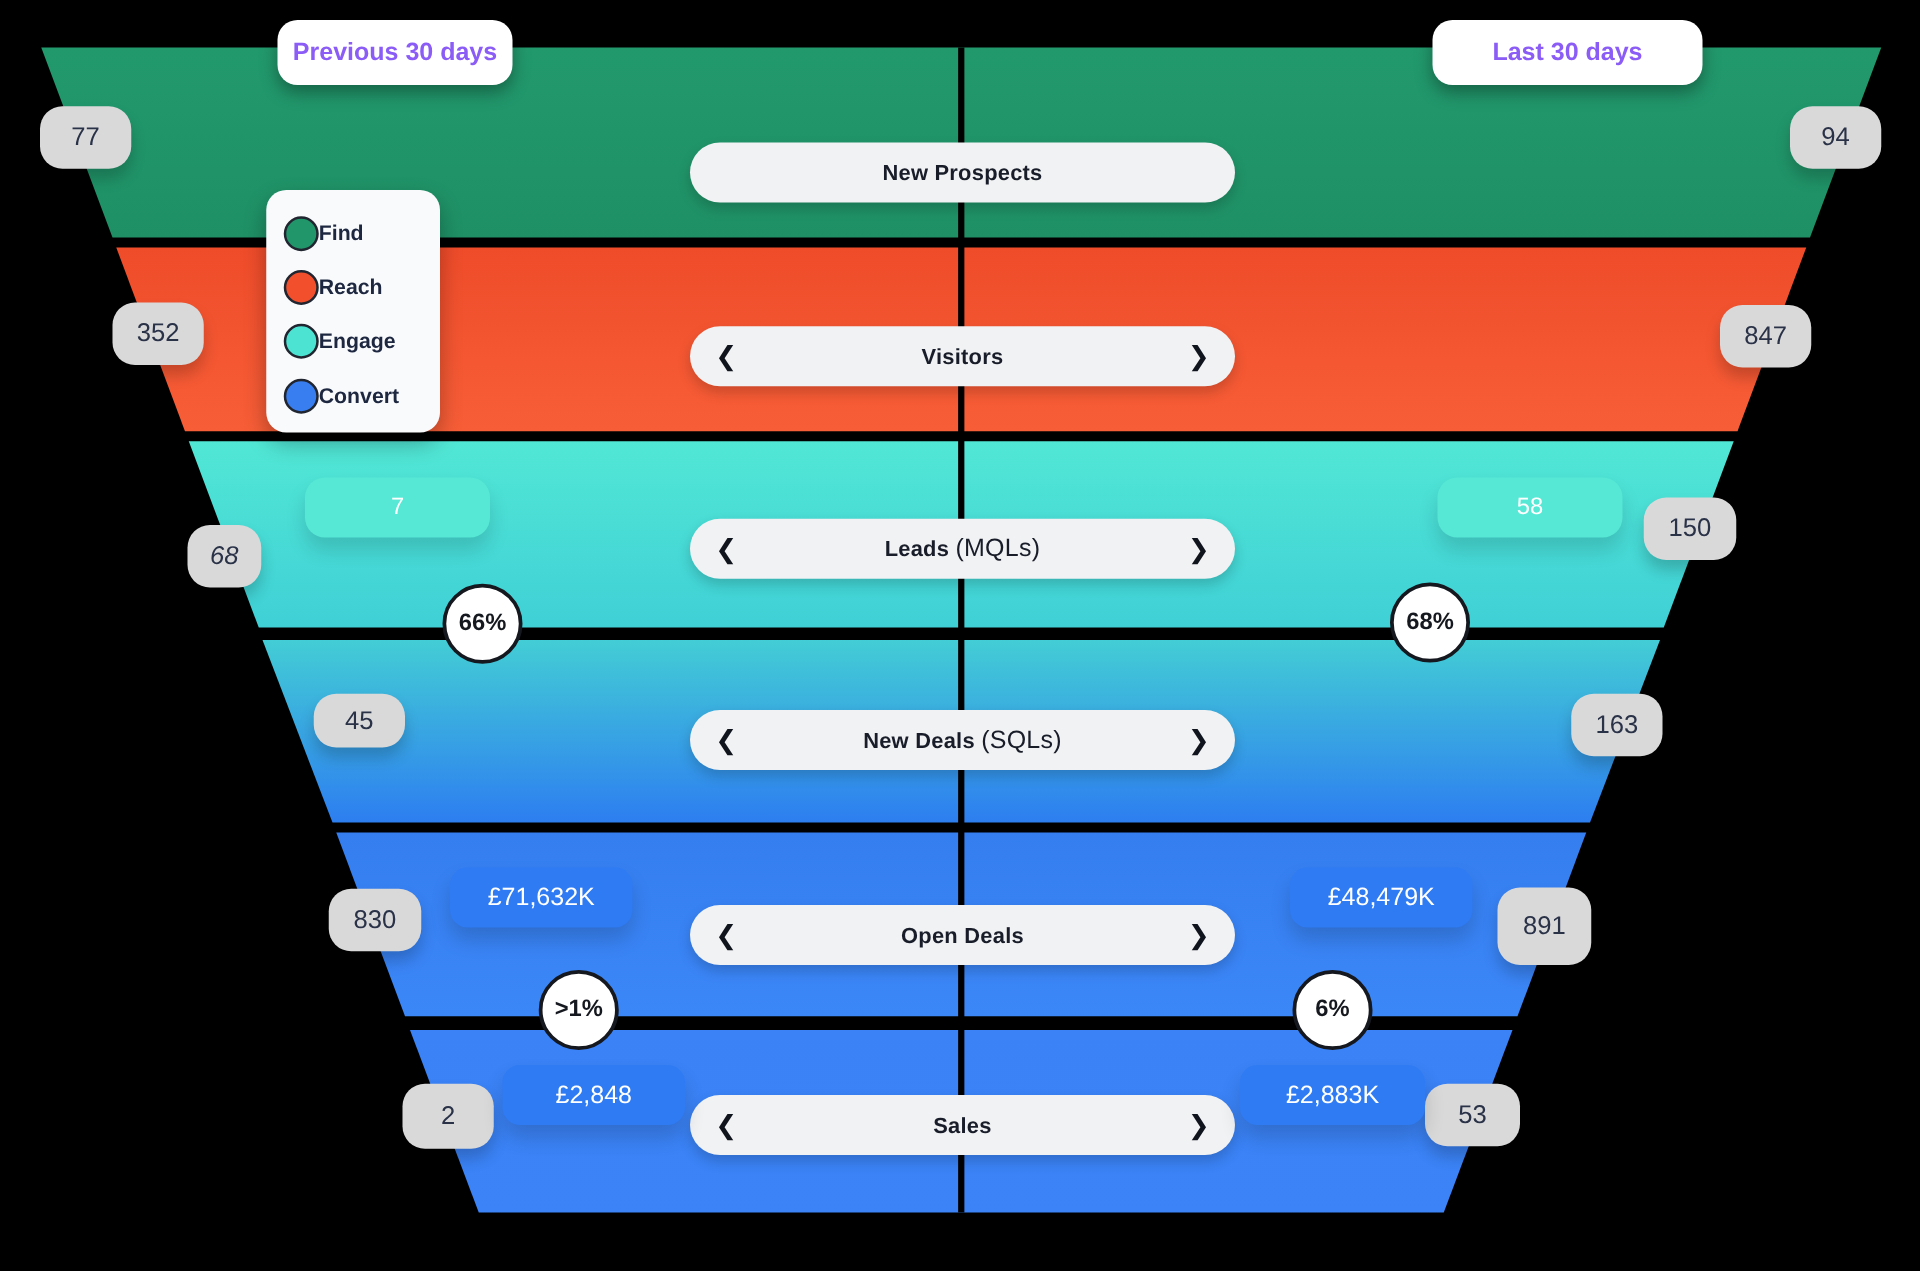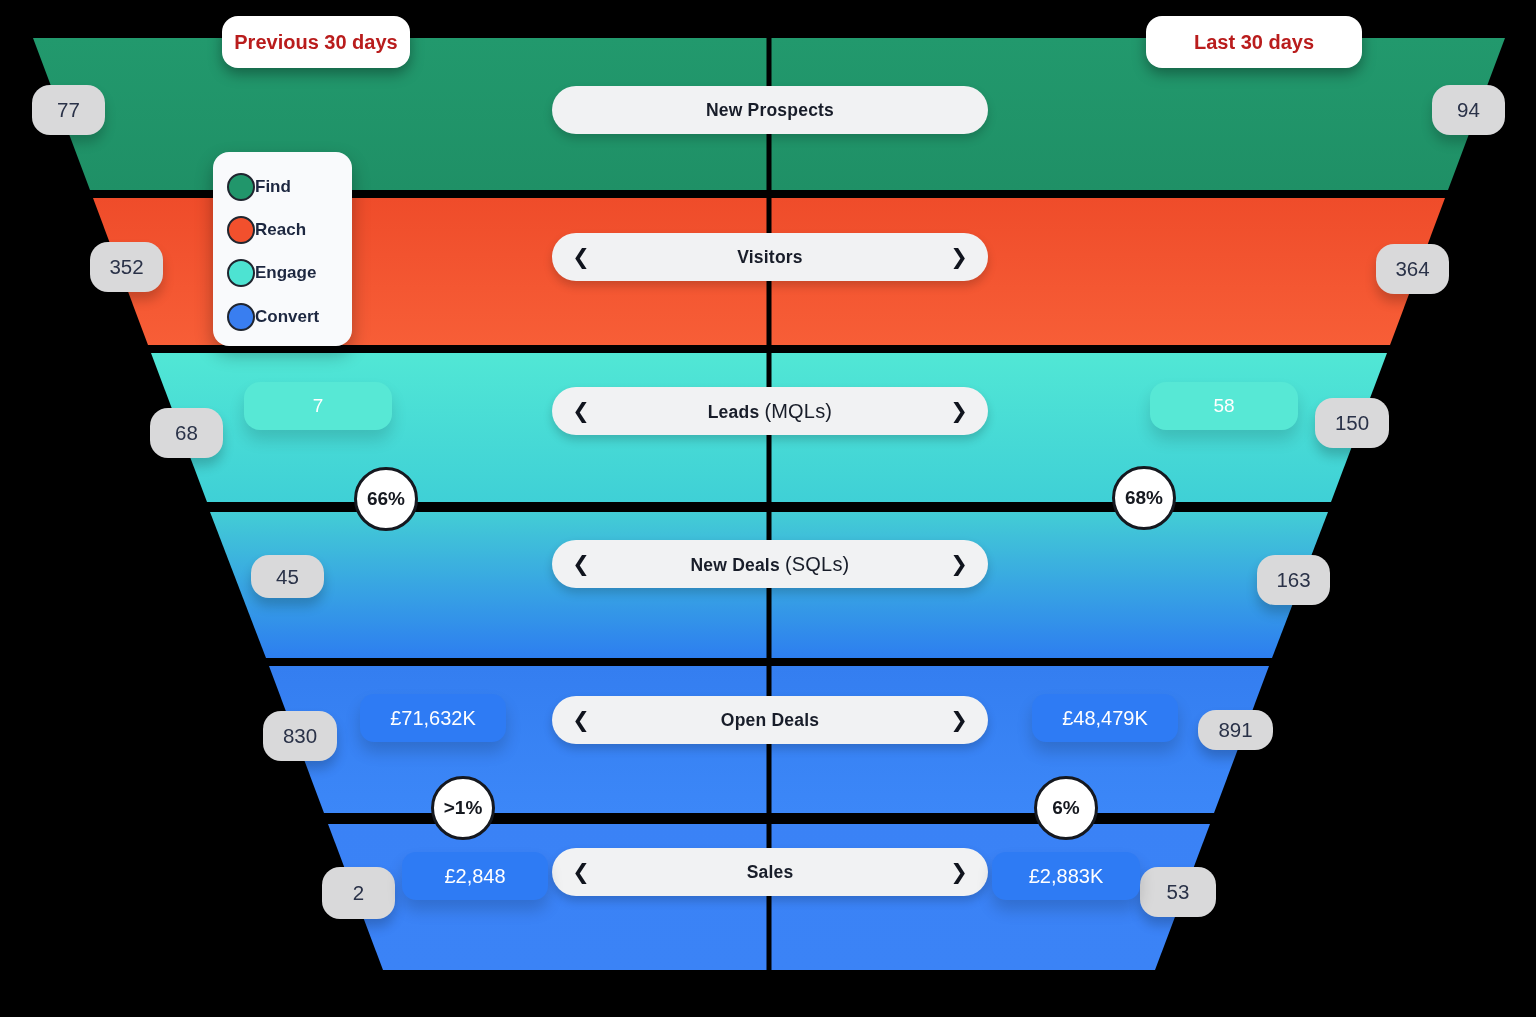--- a/index.html
+++ b/index.html
@@ -2,24 +2,24 @@
 <html><head>
 <meta charset="utf-8">
 <style>
   html,body{margin:0;padding:0;background:#000;}
   .stage-wrap{position:relative;width:1536px;height:1017px;background:#000;overflow:hidden;
     font-family:"Liberation Sans","DejaVu Sans",sans-serif;}
   svg{position:absolute;left:0;top:0;}
 
   .period-label{position:absolute;height:52px;background:#ffffff;border-radius:16px;
     display:flex;align-items:center;justify-content:center;font-size:20px;font-weight:600;
-    color:#b91c1c;box-shadow:0 6px 14px rgba(0,0,0,.35);}
+    color:#8b5cf6;box-shadow:0 6px 14px rgba(0,0,0,.35);}
 
   .pill{position:absolute;width:436px;height:48px;background:#F1F2F3;border-radius:24px;
-    display:flex;align-items:center;box-shadow:0 5px 10px rgba(0,0,0,.18);color:#181d29;}
+    display:flex;align-items:center;box-shadow:0 5px 10px rgba(0,0,0,.18);color:#181d29;margin-top:28px;}
   .pill .chev{width:58px;text-align:center;font-size:21px;font-weight:700;color:#10141d;
     cursor:pointer;user-select:none;}
   .pill .mid{flex:1;text-align:center;font-size:17.5px;font-weight:700;letter-spacing:.2px;}
   .pill .mid .sub{font-weight:400;font-size:20px;}
   .pill.nochev .mid{padding:0 58px;}
 
   .gbadge{position:absolute;background:#D9D9DA;border-radius:18px;
     display:flex;align-items:center;justify-content:center;font-size:20.5px;font-weight:500;
     color:#2A3248;box-shadow:0 8px 12px rgba(0,0,0,.20);}
   .tbadge{position:absolute;width:148px;height:48px;background:#57E8D5;border-radius:16px;
@@ -150,30 +150,30 @@
     <div class="mid">
       <span>Sales</span>
     </div>
     <span class="chev">❯</span>
   </div>
 
   <div class="gbadge" style="left:32px;top:85px;width:73px;height:50px;">77</div>
   <div class="gbadge" style="left:1432px;top:85px;width:73px;height:50px;">94</div>
 
   <div class="gbadge" style="left:90px;top:242px;width:73px;height:50px;">352</div>
-  <div class="gbadge" style="left:1376px;top:244px;width:73px;height:50px;">364</div>
+  <div class="gbadge" style="left:1376px;top:244px;width:73px;height:50px;">847</div>
 
-  <div class="gbadge" style="left:150px;top:408px;width:73px;height:50px;">68</div>
+  <div class="gbadge" style="left:150px;top:420px;width:59px;height:50px;font-style:italic;">68</div>
   <div class="gbadge" style="left:1315px;top:398px;width:74px;height:50px;">150</div>
 
   <div class="gbadge" style="left:207px;top:555px;width:73px;height:43px;margin-left:44px;">45</div>
   <div class="gbadge" style="left:1257px;top:555px;width:73px;height:50px;">163</div>
 
   <div class="gbadge" style="left:263px;top:711px;width:74px;height:50px;text-align:right;">830</div>
-  <div class="gbadge" style="left:1198px;top:710px;width:75px;height:40px;">891</div>
+  <div class="gbadge" style="left:1198px;top:710px;width:75px;height:62px;">891</div>
 
   <div class="gbadge" style="left:322px;top:867px;width:73px;height:52px;">2</div>
   <div class="gbadge" style="left:1140px;top:867px;width:76px;height:50px;">53</div>
 
   <div class="tbadge" style="left:244px;top:382px;">7</div>
   <div class="tbadge" style="left:1150px;top:382px;">58</div>
 
   <div class="bbadge" style="left:360px;top:694px;">£71,632K</div>
   <div class="bbadge" style="left:1032px;top:694px;">£48,479K</div>
   <div class="bbadge" style="left:402px;top:852px;width:146px;">£2,848</div>

